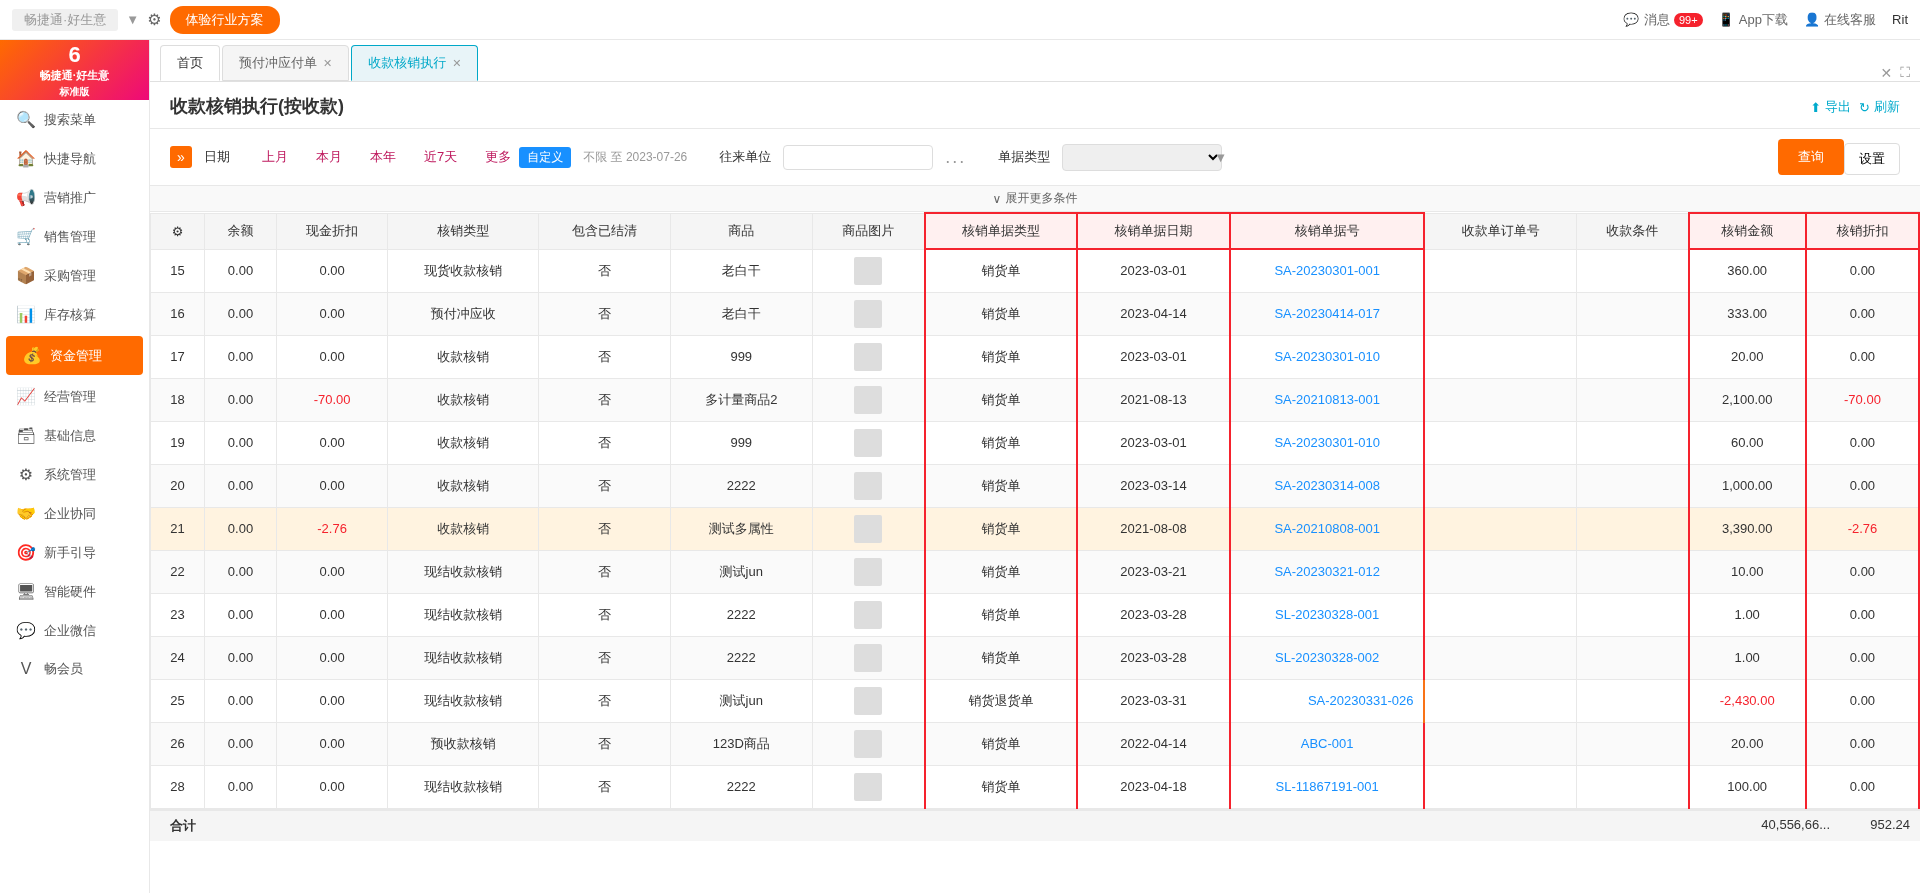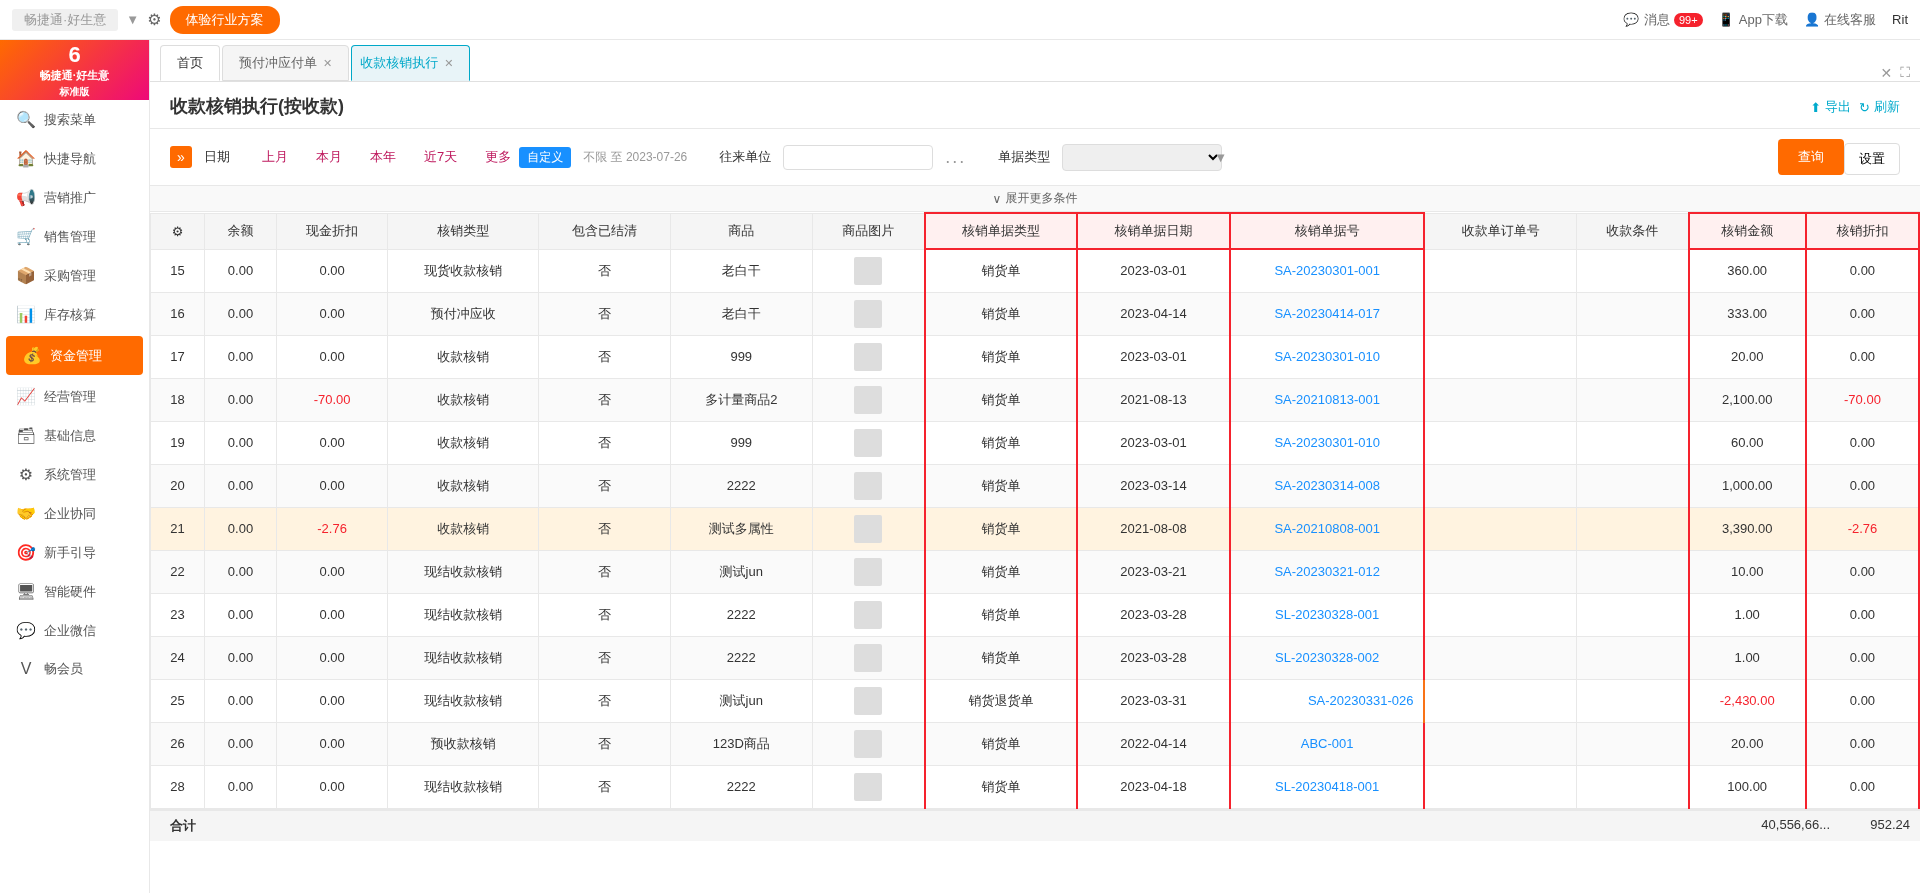--- a/index.html
+++ b/index.html
@@ -91,21 +91,20 @@
       align-items: center;
       gap: 6px;
       background: #f5f5f5;
       border-color: #ddd;
     }
     .tab.active {
       background: #e8f4f8;
       color: #00a8c8;
       border-color: #00a8c8;
       border-bottom-color: #e8f4f8;
-      padding-left: 8px;
     }
     .tab .close-btn { color: #999; font-size: 11px; cursor: pointer; }
     .tab-home { background: #fff; border-bottom-color: #fff; color: #333; }
     .tabs-right { margin-left: auto; display: flex; align-items: center; gap: 8px; color: #999; font-size: 16px; }
 
     
     .page-header {
       background: #fff;
       padding: 12px 20px 0 20px;
       border-bottom: 1px solid #e8e8e8;
@@ -623,21 +622,21 @@
               <tr>
     <td>28</td>
     <td>0.00</td>
     <td class="">0.00</td>
     <td>现结收款核销</td>
     <td>否</td>
     <td>2222</td>
     <td><div style="width:28px;height:28px;background:#ddd;border-radius:2px;display:inline-block;vertical-align:middle;"></div></td>
     <td style="border-left:2px solid #f5222d;border-right:2px solid #f5222d;">销货单</td>
     <td style="border-left:2px solid #f5222d;border-right:2px solid #f5222d;">2023-04-18</td>
-    <td style="border-left:2px solid #f5222d;border-right:2px solid #f5222d;"><a class="link-blue">SL-20230418-001</a></td>
+    <td style="border-left:2px solid #f5222d;border-right:2px solid #f5222d;"><a class="link-blue">SL-11867191-001</a></td>
     <td></td>
     <td></td>
     <td style="border-left:2px solid #f5222d;border-right:2px solid #f5222d;" class="">100.00</td>
     <td style="border-left:2px solid #f5222d;border-right:2px solid #f5222d;" class="">0.00</td>
   </tr>
             </tbody>
         </table>
       </div>
 
       <div style="background:#f5f5f5;border-top:2px solid #e8e8e8;padding:6px 10px;display:flex;justify-content:flex-end;gap:20px;font-size:13px;">

